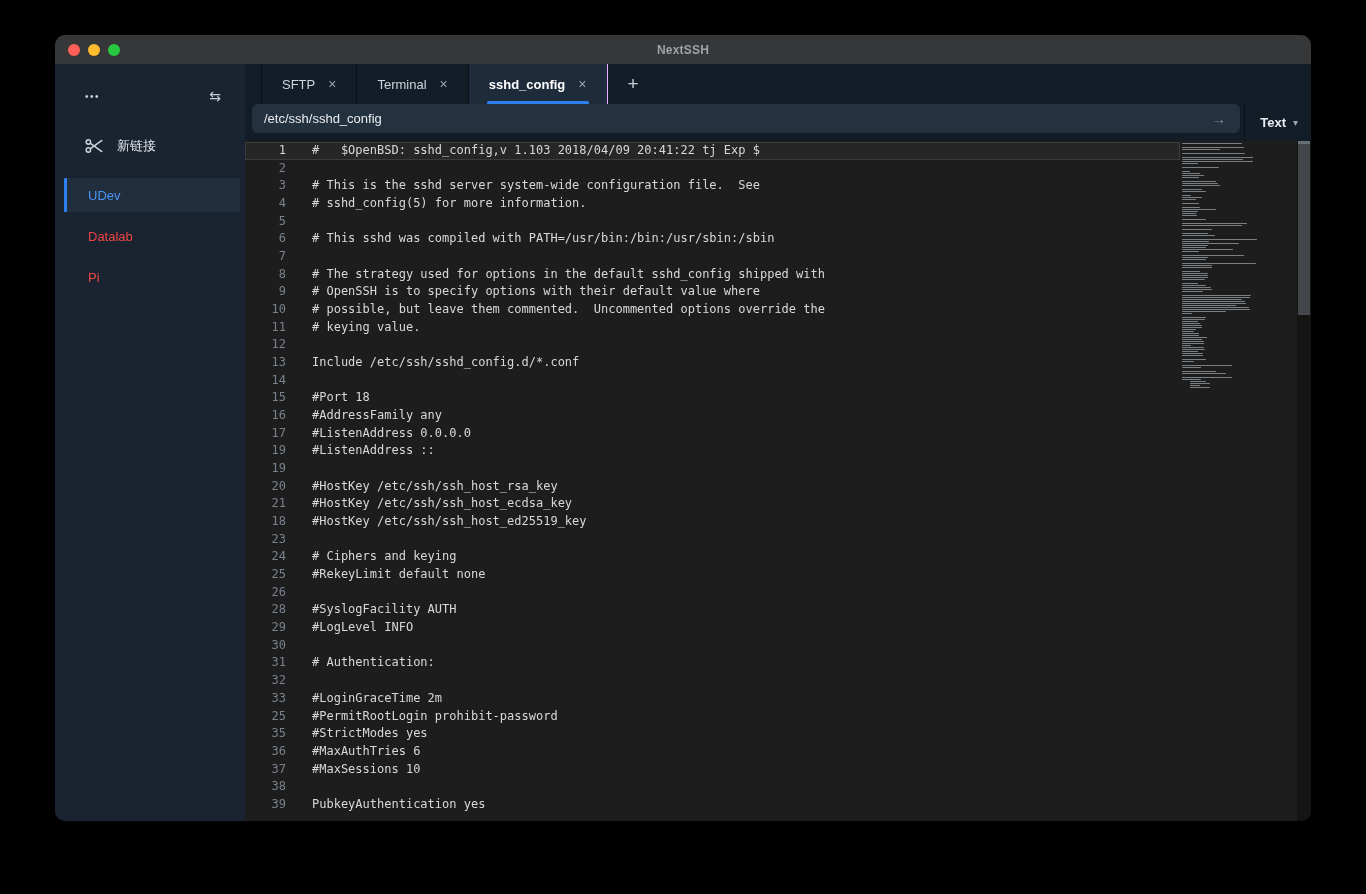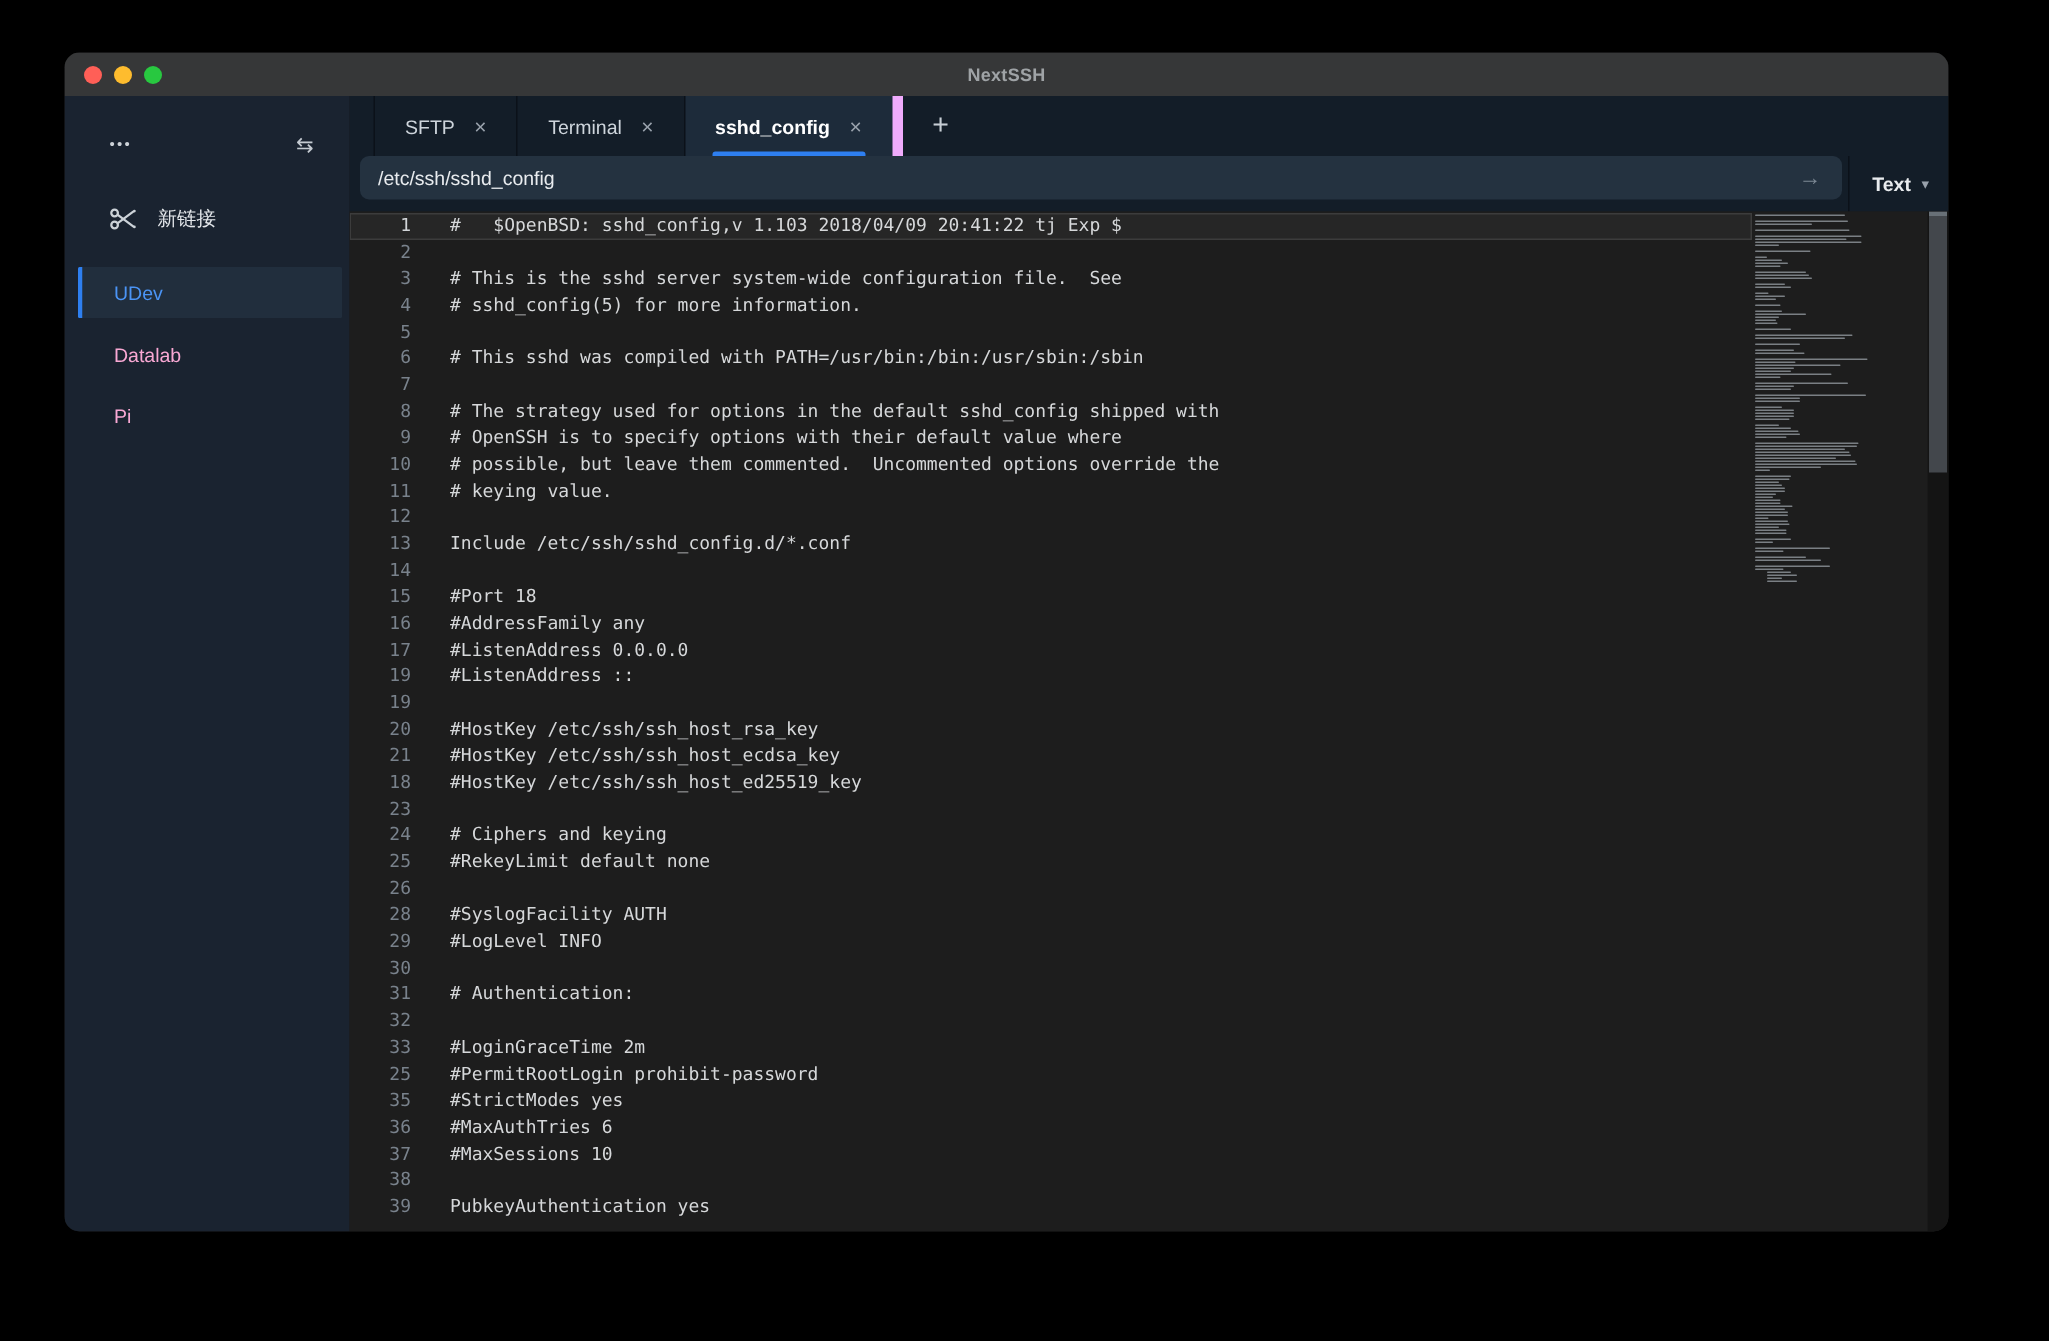--- a/index.html
+++ b/index.html
@@ -1,20 +1,20 @@
 <!DOCTYPE html>
 <html><head>
 <meta charset="utf-8">
 <style>
   * { margin:0; padding:0; box-sizing:border-box; }
   html,body { width:1366px; height:894px; background:#000; overflow:hidden;
               font-family:"Liberation Sans", sans-serif; }
   .screen { position:relative; width:1366px; height:894px; background:#000; }
 
-  .window { position:absolute; left:43px; top:35px; width:1256px; height:786px;
+  .window { position:absolute; left:55px; top:35px; width:1256px; height:786px;
             border-radius:10px; overflow:hidden; background:#1d1d1d;
             box-shadow:0 22px 60px rgba(0,0,0,.65); display:flex; flex-direction:column; }
 
   
   .titlebar { height:29px; background:#363738; display:flex; align-items:center;
               position:relative; flex:none; }
   .traffic { display:flex; gap:8px; padding-left:13px; }
   .tl { width:12px; height:12px; border-radius:50%; display:block; cursor:default; }
   .tl.red { background:#ff5f57; } .tl.yellow { background:#febc2e; } .tl.green { background:#28c840; }
   .title { position:absolute; left:0; right:0; text-align:center; color:#9fa3a6;
@@ -25,34 +25,34 @@
   
   .sidebar { width:190px; flex:none; background:#1a2330; display:flex; flex-direction:column; }
   .sidebar-top { display:flex; justify-content:space-between; align-items:center;
                  padding:24px 24px 0 30px; color:#cdd2d8; }
   .more { font-size:10px; letter-spacing:1.5px; cursor:pointer; }
   .swap { font-size:14px; cursor:pointer; color:#c4cad1; }
   .newconn { display:flex; align-items:center; gap:13px; margin:33px 0 0 30px;
              color:#e3e6ea; font-size:13px; cursor:pointer; }
   .conn-list { margin-top:23px; padding:0 5px 0 9px; }
   .conn-item { height:34px; display:flex; align-items:center; padding-left:21px;
-               color:#f9a8d4; font-size:13px; border-left:3px solid transparent;
+               color:#ef4444; font-size:13px; border-left:3px solid transparent;
                margin-bottom:7px; cursor:pointer; border-radius:1px; }
   .conn-item.active { background:#212e3d; border-left-color:#2e7ff0; color:#4b94f5; }
 
   
   .main { flex:1; display:flex; flex-direction:column; min-width:0; }
 
   
   .tabbar { height:40px; flex:none; background:#131d28; display:flex; align-items:stretch; }
   .tabs { display:flex; margin-left:16px; }
   .tab { position:relative; display:flex; align-items:center; justify-content:center;
          gap:13px; padding:0 20px; font-size:13px; color:#ced5dc; cursor:pointer;
          border-left:1px solid #0b1119; }
-  .tab:last-child { border-right:7px solid #f0abfc; }
+  .tab:last-child { border-right:1px solid #f0abfc; }
   .tab.active { background:#1d2b3a; color:#fff; }
   .tab.active .tlabel { font-weight:700; }
   .tclose { color:#99a2ac; font-size:14px; cursor:pointer; }
   .underline { position:absolute; left:13%; right:13%; bottom:0; height:3.5px;
                background:#2e7ff0; border-radius:2px 2px 0 0; }
   .newtab { background:none; border:none; color:#c7ced5; font-size:19px;
             padding:0 20px; cursor:pointer; font-family:inherit; }
 
   
   .pathrow { height:37px; flex:none; background:#131d28; display:flex; align-items:flex-start;

